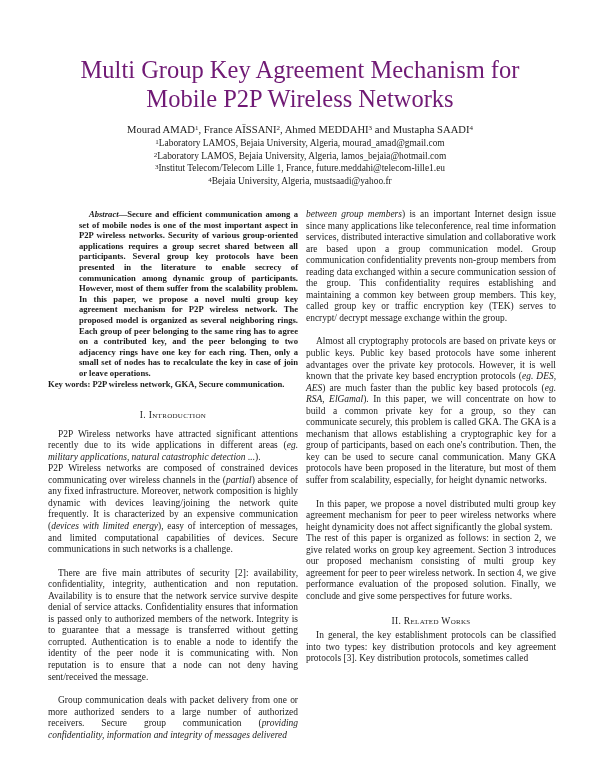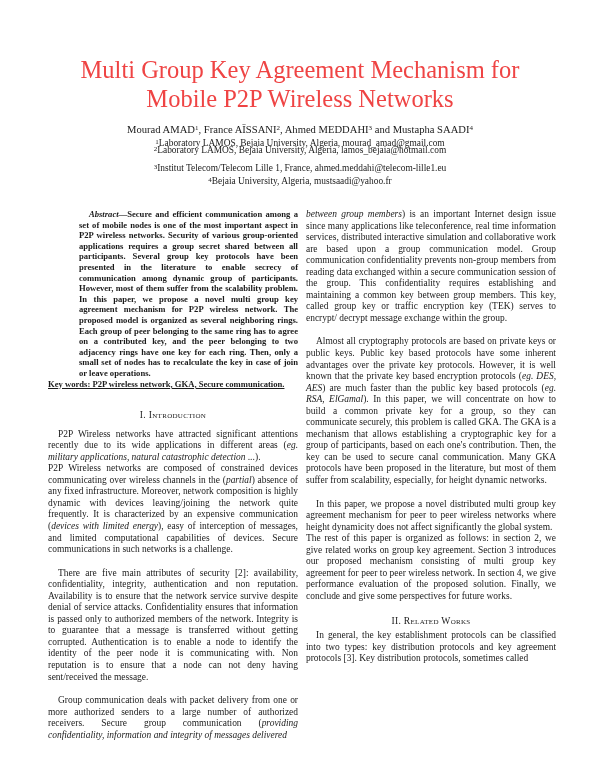--- a/index.html
+++ b/index.html
@@ -1,52 +1,52 @@
 <!DOCTYPE html>
 <html><head>
 <meta charset="utf-8">
 <style>
   html, body { margin:0; padding:0; background:#ffffff; }
   body { width:600px; height:776px; overflow:hidden; position:relative;
          font-family:"Liberation Serif","DejaVu Serif",serif; color:#1a1a1a; }
   .title { position:absolute; top:55px; left:0; width:600px; text-align:center;
-           font-size:24.5px; line-height:29px; color:#ef4444; }
+           font-size:24.5px; line-height:29px; color:#701a75; }
   .authors { position:absolute; top:123px; left:0; width:600px; text-align:center;
              font-size:10.6px; line-height:13px; }
   .affil { position:absolute; left:0; width:600px; text-align:center; font-size:9.4px; line-height:12.4px; }
   sup { font-size:7px; vertical-align:top; position:relative; top:-1px; }
   .col { position:absolute; top:209px; width:250px; font-size:9.45px; line-height:11.55px;
          text-align:justify; }
   .col-left { left:48px; }
   .col-right { left:306px; }
   .abstract { font-weight:bold; font-size:8.6px; line-height:10.6px;margin-left:31px; }
   .abstract .lead { font-style:italic; }
-  .keywords { font-weight:bold; font-size:8.6px; line-height:10.6px;text-decoration:underline; }
+  .keywords { font-weight:bold; font-size:8.6px; line-height:10.6px; }
   p { margin:0; }
   .indent { text-indent:10px; }
   .gap { height:12px; }
   .section-head { text-align:center; font-size:9.6px; margin:18px 0 8px 0; letter-spacing:0.3px; }
   .sc { font-variant:small-caps; }
   em { font-style:italic; }
 </style>
 </head>
 <body>
 
 <div class="title">
   <div>Multi Group Key Agreement Mechanism for</div>
   <div>Mobile P2P Wireless Networks</div>
 </div>
 
 <div class="authors">
   <span>Mourad AMAD</span><sup>1</sup><span>, </span><span>France AÏSSANI</span><sup>2</sup><span>, </span><span>Ahmed MEDDAHI</span><sup>3</sup><span> and </span><span>Mustapha SAADI</span><sup>4</sup>
 </div>
 
 <div class="affil" style="top:137px"><sup>1</sup><span>Laboratory LAMOS, Bejaia University, Algeria, mourad_amad@gmail.com</span></div>
-<div class="affil" style="top:144px"><sup>2</sup><span>Laboratory LAMOS, Bejaia University, Algeria, lamos_bejaia@hotmail.com</span></div>
-<div class="affil" style="top:162px"><sup>3</sup><span>Institut Telecom/Telecom Lille 1, France, ahmed.meddahi@telecom-lille1.eu</span></div>
+<div class="affil" style="top:150px"><sup>2</sup><span>Laboratory LAMOS, Bejaia University, Algeria, lamos_bejaia@hotmail.com</span></div>
+<div class="affil" style="top:162px"><sup>3</sup><span>Institut Telecom/Telecom Lille 1, France, future.meddahi@telecom-lille1.eu</span></div>
 <div class="affil" style="top:174.5px"><sup>4</sup><span>Bejaia University, Algeria, mustsaadi@yahoo.fr</span></div>
 
 <div class="col col-left">
   <p class="abstract indent"><span class="lead">Abstract</span><span>—Secure and efficient communication among a set of mobile nodes is one of the most important aspect in P2P wireless networks. Security of various group-oriented applications requires a group secret shared between all participants. Several group key protocols have been presented in the literature to enable secrecy of communication among dynamic group of participants. However, most of them suffer from the scalability problem. In this paper, we propose a novel multi group key agreement mechanism for P2P wireless network. The proposed model is organized as several neighboring rings. Each group of peer belonging to the same ring has to agree on a contributed key, and the peer belonging to two adjacency rings have one key for each ring. Then, only a small set of nodes has to recalculate the key in case of join or leave operations.</span></p>
   <p class="keywords">Key words: P2P wireless network, GKA, Secure communication.</p>
 
   <div class="section-head" style="margin-top:20px;"><span>I. </span><span class="sc">Introduction</span></div>
 
   <p class="indent"><span>P2P Wireless networks have attracted significant attentions recently due to its wide applications in different areas (</span><em>eg. military applications, natural catastrophic detection ...</em><span>).</span><br><span>P2P Wireless networks are composed of constrained devices communicating over wireless channels in the (</span><em>partial</em><span>) absence of any fixed infrastructure. Moreover, network composition is highly dynamic with devices leaving/joining the network quite frequently. It is characterized by an expensive communication (</span><em>devices with limited energy</em><span>), easy of interception of messages, and limited computational capabilities of devices. Secure communications in such networks is a challenge.</span></p>
   <div class="gap"></div>

